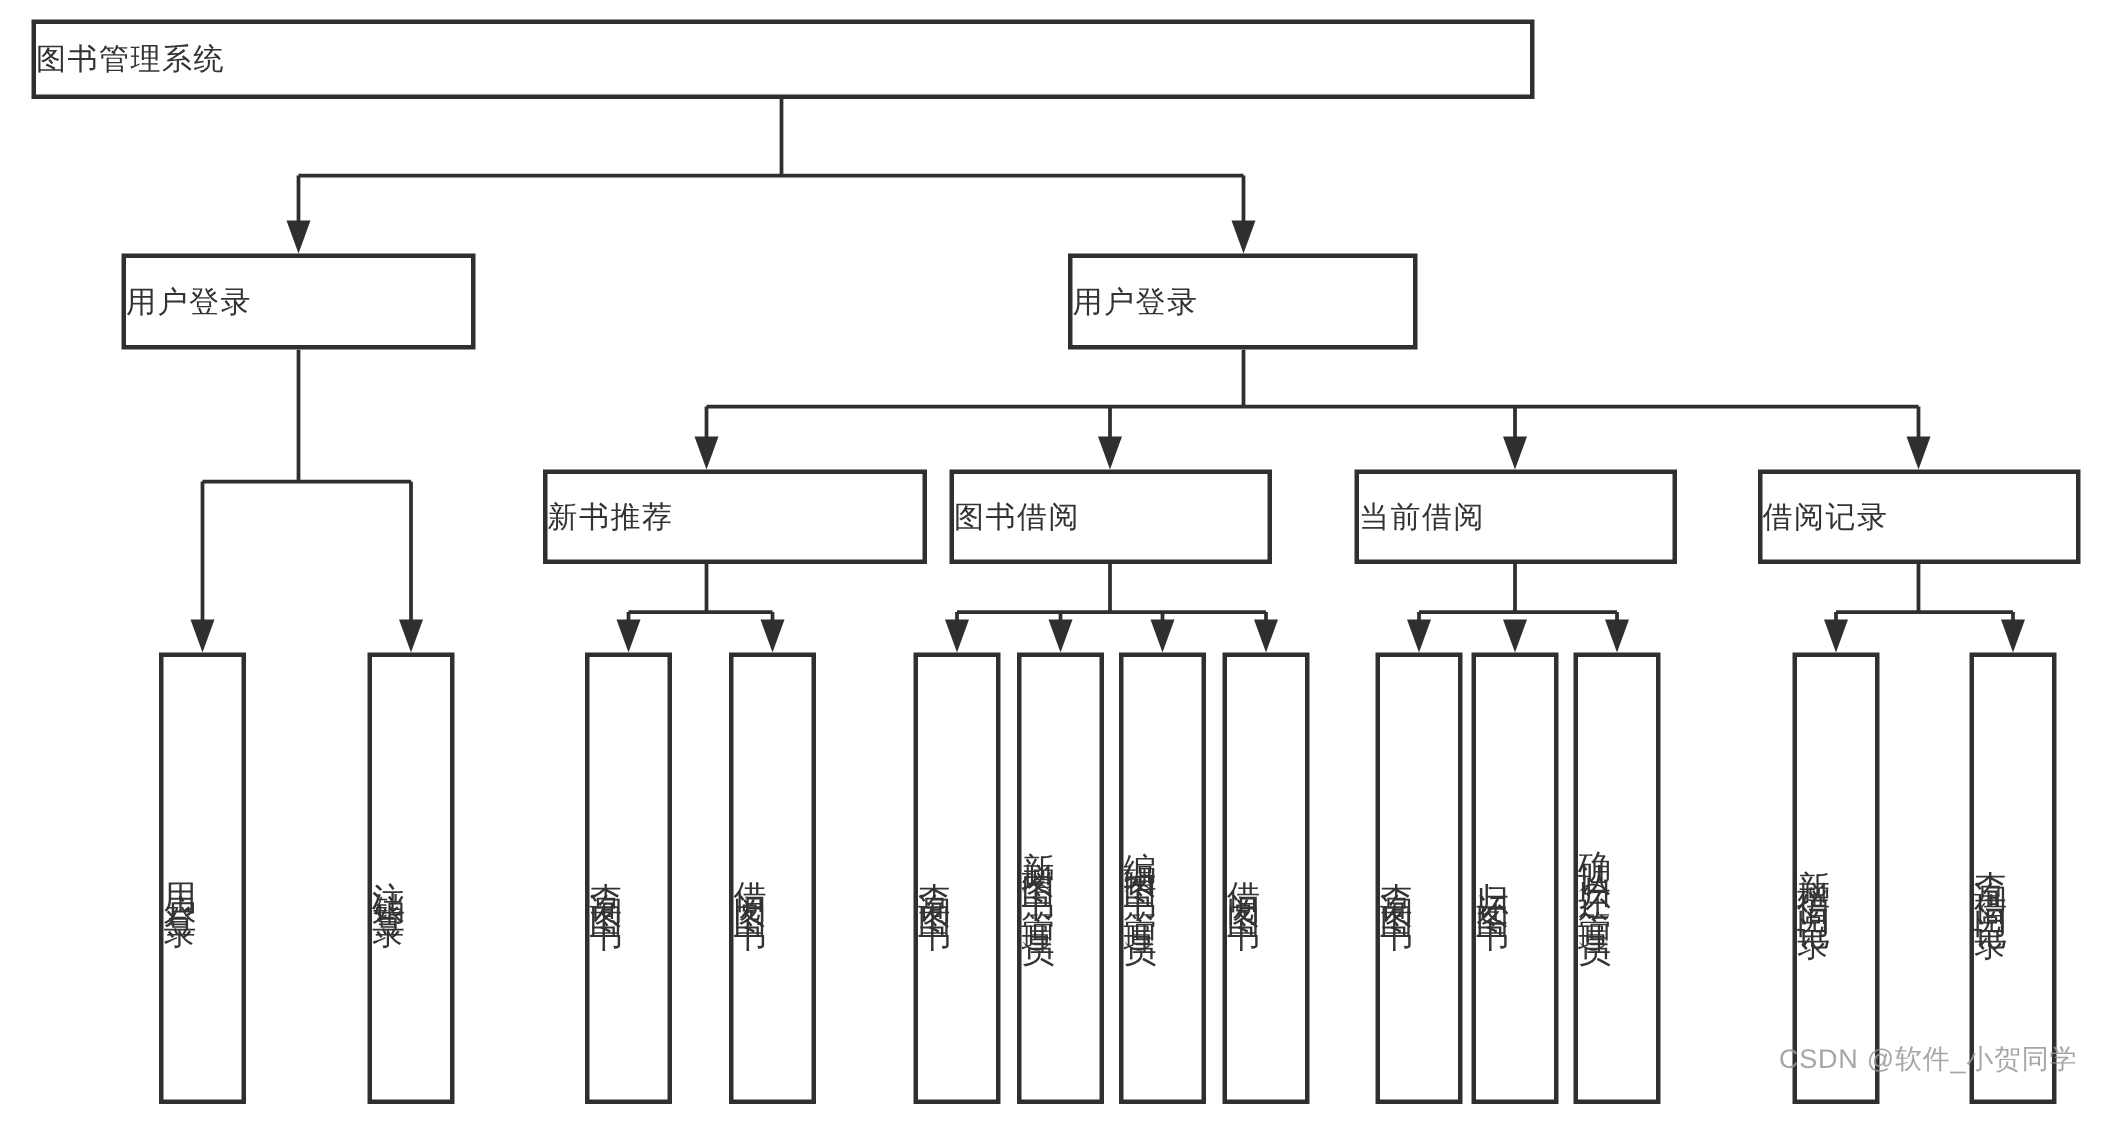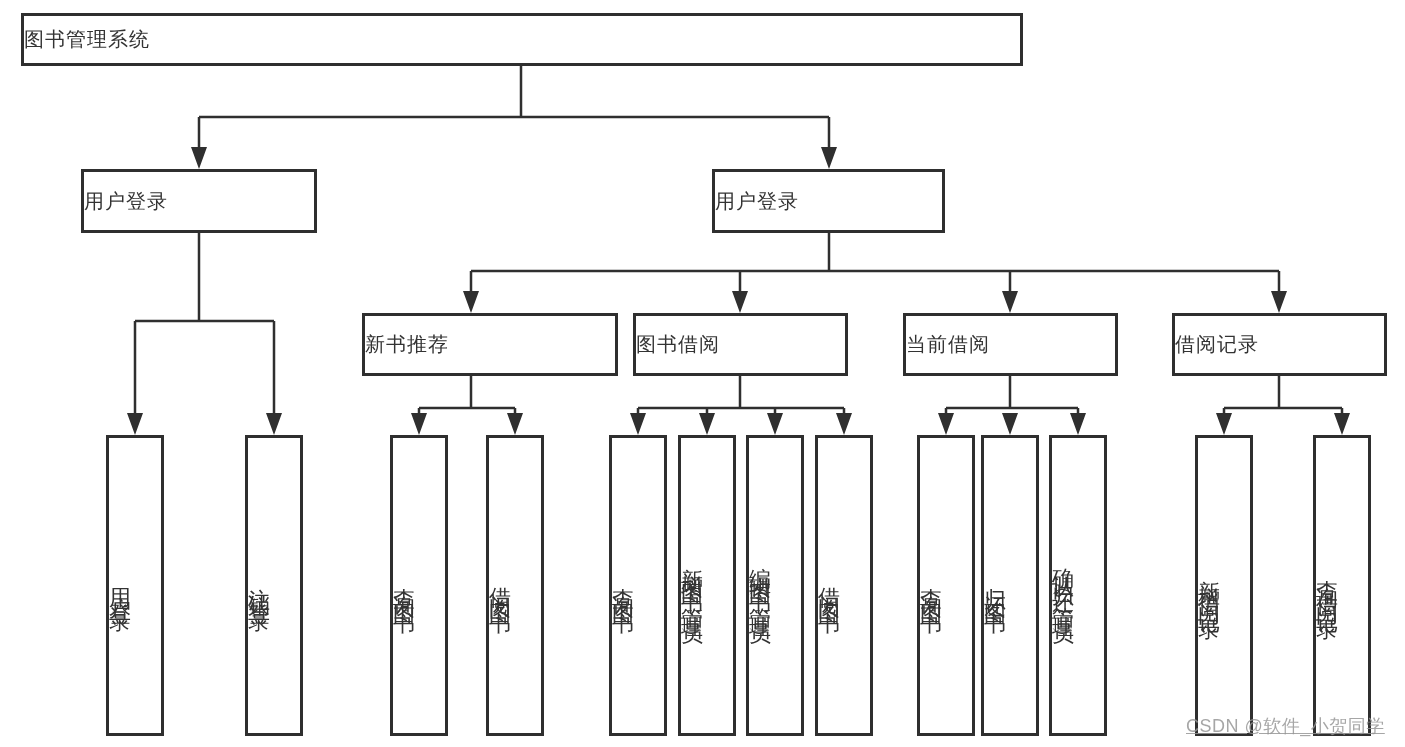--- a/index.html
+++ b/index.html
@@ -48,27 +48,26 @@
     writing-mode: vertical-rl;
     text-orientation: mixed;
     font-size: 22px;
     letter-spacing: 8px;
     line-height: 1;
     color: #333333;
   }
   .watermark {
     position: absolute;
     left: 1186px;
-    top: 714px;
+    top: 694px;
     font-size: 18px;
     color: rgba(150, 150, 150, 0.85);
     letter-spacing: 0.5px;
     white-space: nowrap;
     z-index: 5;
-    text-decoration: underline;
   }
 </style>
 </head>
 <body>
 
 <div class="canvas">
 
   <svg class="wires" width="1405" height="747" viewBox="0 0 1405 747">
     <path class="wire" d="
       M521 66 V117

